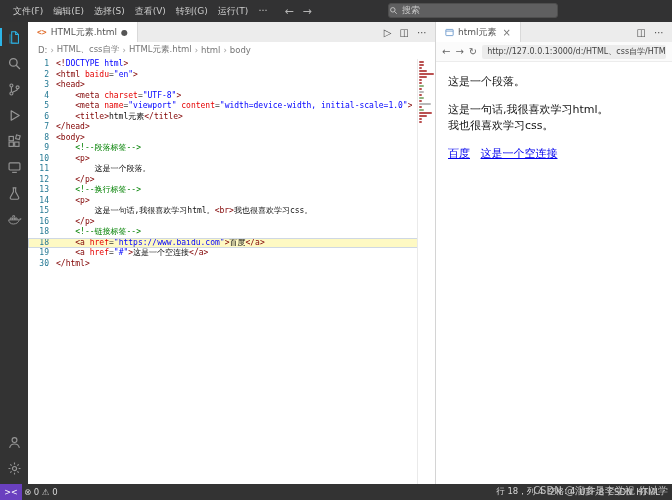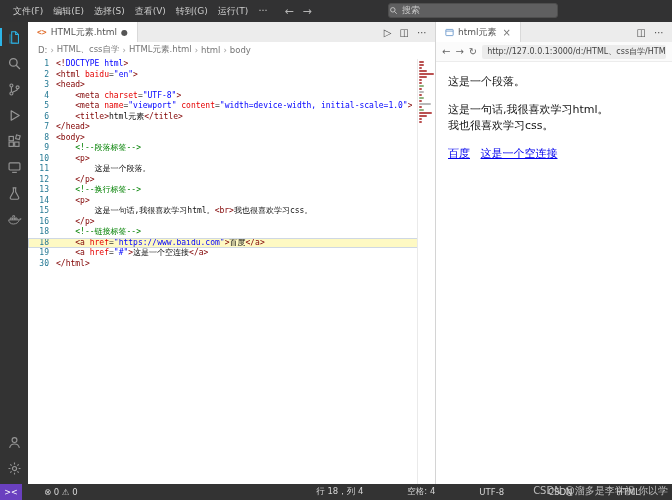--- a/index.html
+++ b/index.html
@@ -58,21 +58,21 @@
   .preview{width:236px;display:flex;flex-direction:column;background:#fff;flex:none}
   .pv-nav{height:20px;display:flex;align-items:center;gap:5px;padding:0 6px;border-bottom:1px solid #ececec;color:#666;font-size:10px;flex:none;background:#fbfbfb}
   .pv-url{flex:1;height:14px;background:#ececec;border-radius:2px;font-size:8px;color:#444;display:flex;align-items:center;padding:0 5px;overflow:hidden;white-space:nowrap;min-width:0}
   .pv-content{flex:1;padding:12px 12px;font-size:11px;line-height:1.5;color:#141414;overflow:hidden}
   .pv-content p{margin:0 0 11px}
   .pv-link{color:#0000ee;text-decoration:underline;margin-right:7px;cursor:pointer}
 
   
   .statusbar{position:absolute;left:0;right:0;bottom:0;height:16px;background:#333333;color:#d6d6d6;font-size:8.5px;display:flex;align-items:center;z-index:5}
   .sb-remote{height:16px;min-width:22px;background:#6a40bf;color:#fff;display:flex;align-items:center;justify-content:center;font-size:8px;padding:0 3px}
-  .sb-item{padding:0 22px;white-space:nowrap}
+  .sb-item{padding:0 2px;white-space:nowrap}
   .sb-right{margin-left:auto;display:flex;align-items:center;padding-right:10px}
 
   .watermark{position:absolute;right:4px;bottom:2px;color:rgba(195,195,195,.95);font-size:10px;z-index:20;pointer-events:none;white-space:nowrap}
 </style>
 </head>
 <body>
 
 <div class="window">
 
   <div class="titlebar">

